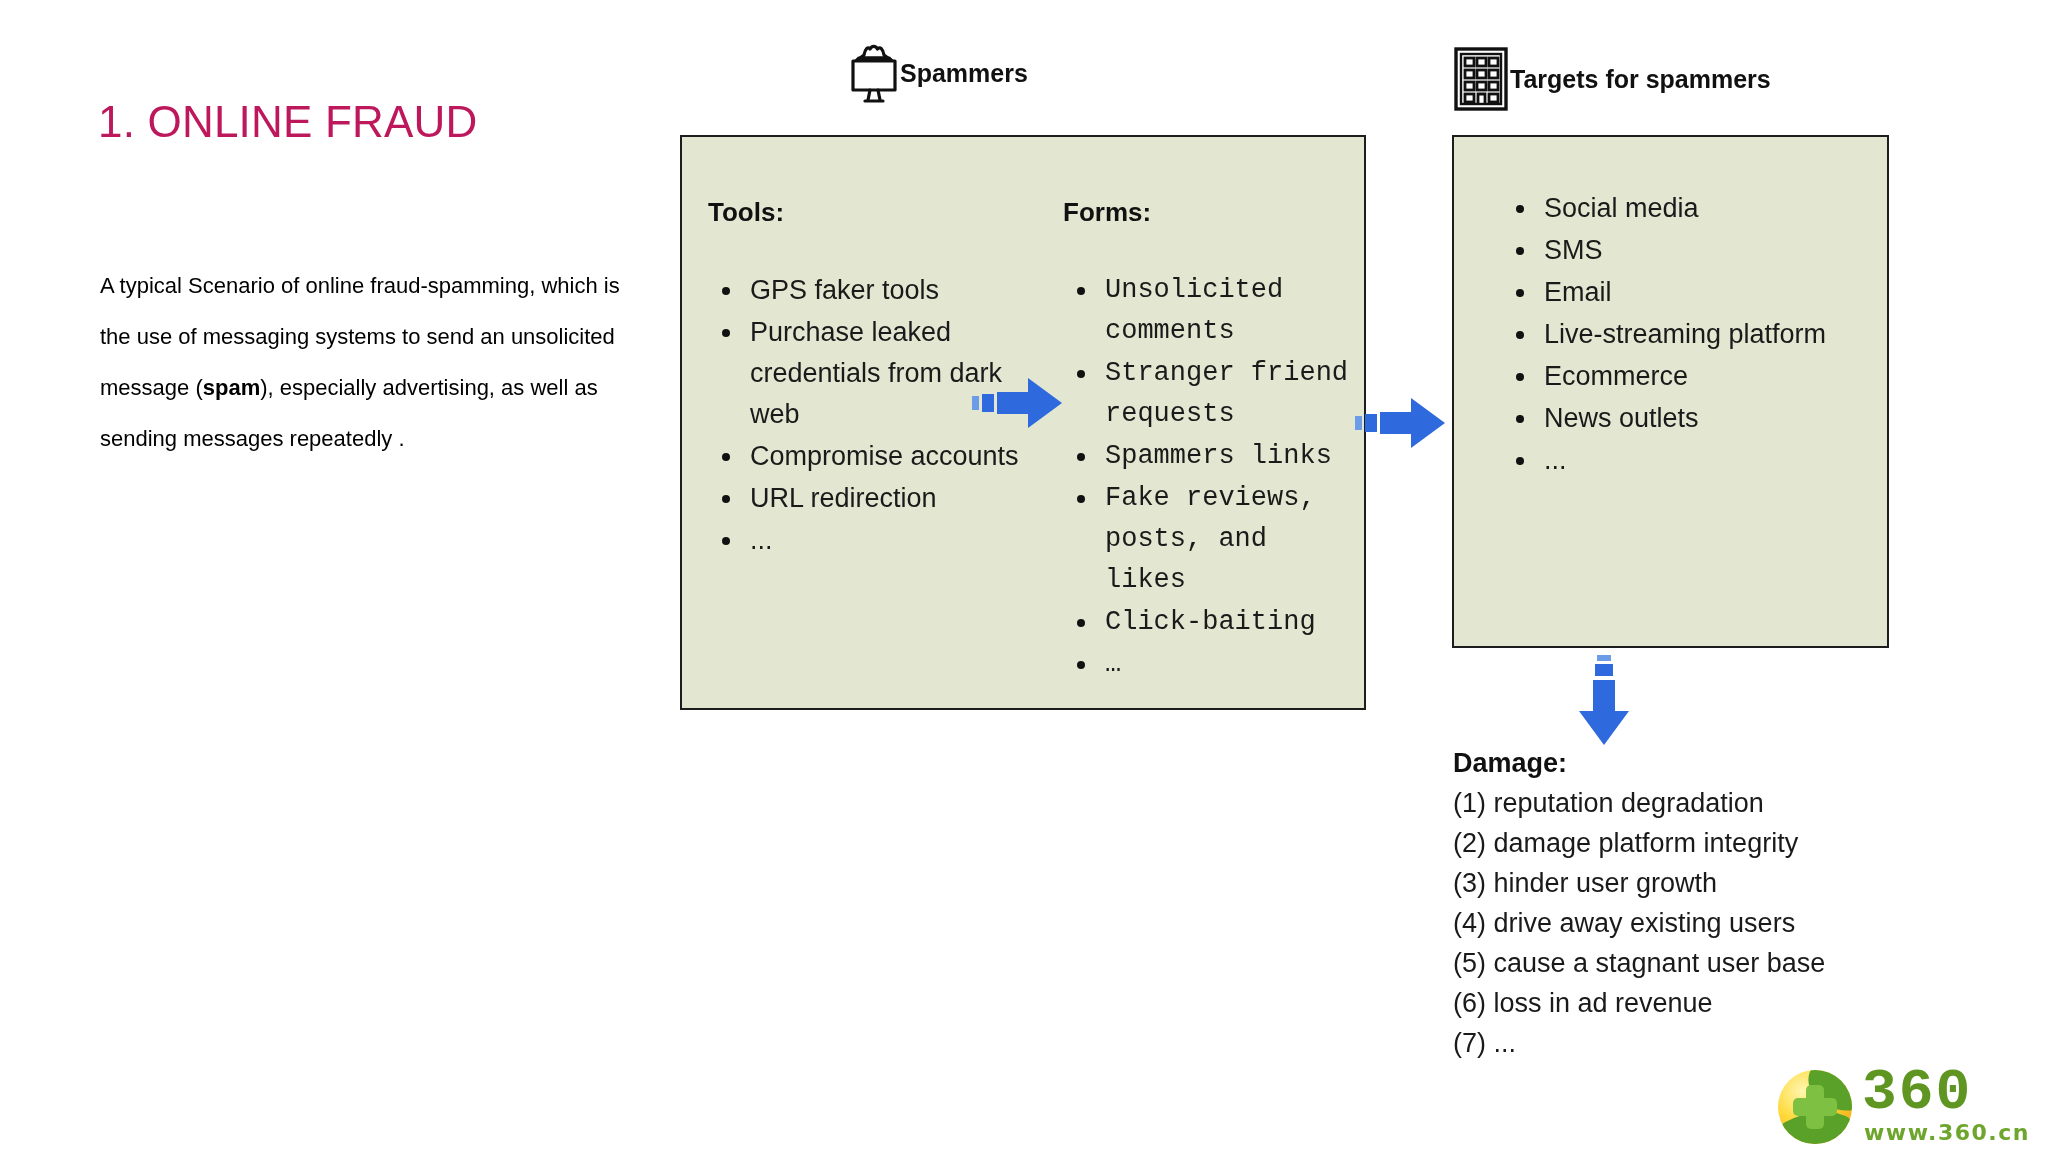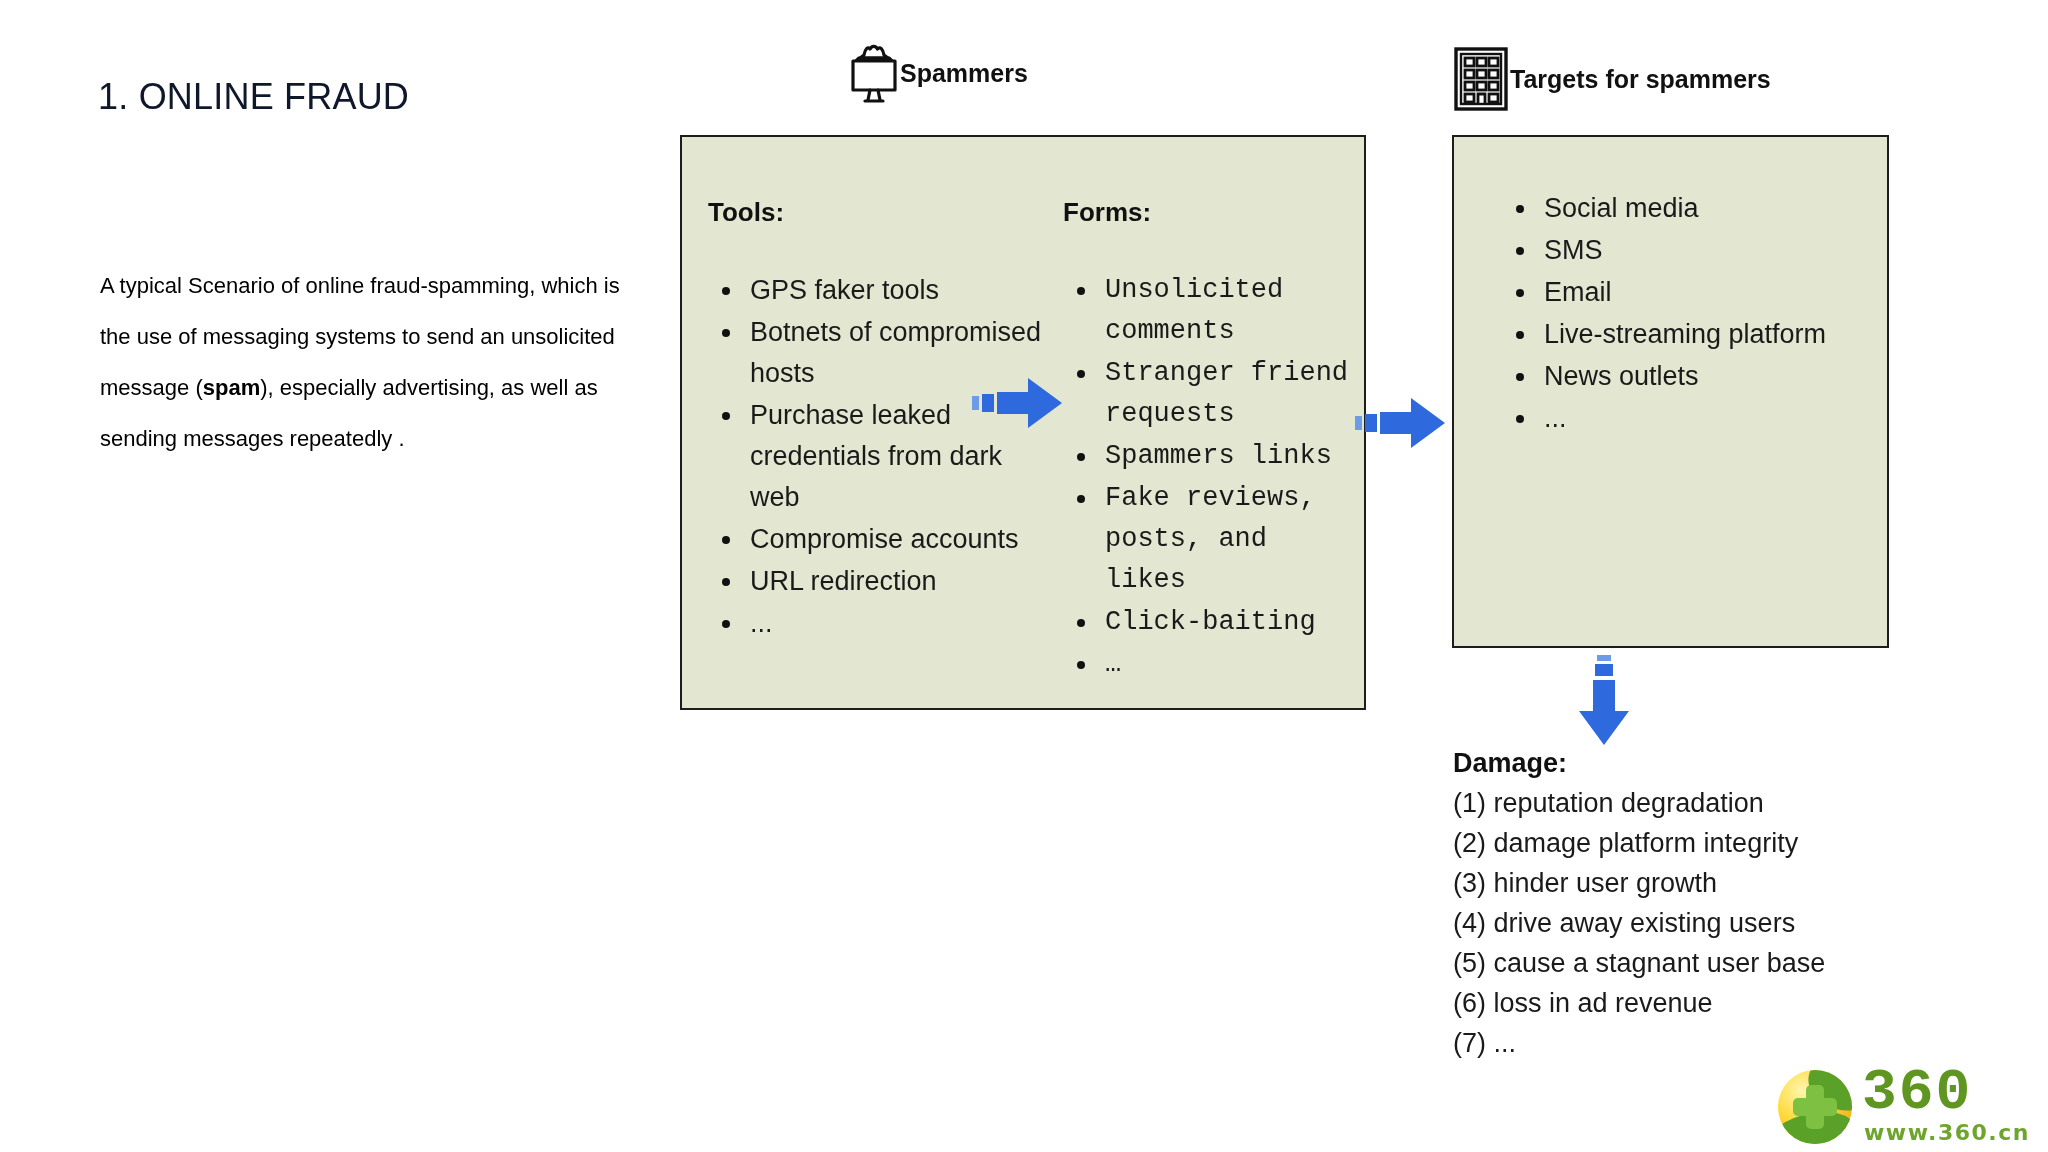--- a/index.html
+++ b/index.html
@@ -14,25 +14,25 @@
     position: relative;
     overflow: hidden;
     font-family: "Liberation Sans", sans-serif;
     color: #000000;
   }
 
   
   #slide-title {
     position: absolute;
     left: 98px;
-    top: 52px;
-    font-size: 36px;
+    top: 68px;
+    font-size: 44px;
     font-weight: 400;
     letter-spacing: 0.2px;
-    color: #0f172a;
+    color: #be185d;
     white-space: nowrap;
   }
   #intro-paragraph {
     position: absolute;
     left: 100px;
     top: 238px;
     width: 540px;
     font-size: 22px;
     line-height: 51px;
     color: #000;
@@ -250,21 +250,20 @@
     </svg>
   </span>
   <span class="caption-text">Targets for spammers</span>
 </div>
 
 <div class="panel" id="spammers-panel"></div>
 
 <div class="col-heading" id="tools-heading">Tools:</div>
 <ul class="bullets" id="tools-list">
   <li>GPS faker tools</li>
-  <li>Botnets of compromised hosts</li>
   <li>Purchase leaked credentials from dark web</li>
   <li>Compromise accounts</li>
   <li>URL redirection</li>
   <li>...</li>
 </ul>
 
 <div class="col-heading" id="forms-heading">Forms:</div>
 <ul class="bullets" id="forms-list">
   <li>Unsolicited comments</li>
   <li>Stranger friend requests</li>
@@ -273,20 +272,21 @@
   <li>Click-baiting</li>
   <li>…</li>
 </ul>
 
 <div class="panel" id="targets-panel"></div>
 <ul class="bullets" id="targets-list">
   <li>Social media</li>
   <li>SMS</li>
   <li>Email</li>
   <li>Live-streaming platform</li>
+  <li>Ecommerce</li>
   <li>News outlets</li>
   <li>...</li>
 </ul>
 
 <div class="arrow" id="arrow-tools-forms">
   <svg width="92" height="62" viewBox="0 0 92 62" aria-hidden="true">
     <rect x="0" y="24" width="7" height="14" fill="#6c9ce8"></rect>
     <rect x="10" y="22" width="12" height="18" fill="#2e6ade"></rect>
     <path d="M25 20 L56 20 L56 6 L90 31 L56 56 L56 42 L25 42 Z" fill="#2e6ade"></path>
   </svg>

